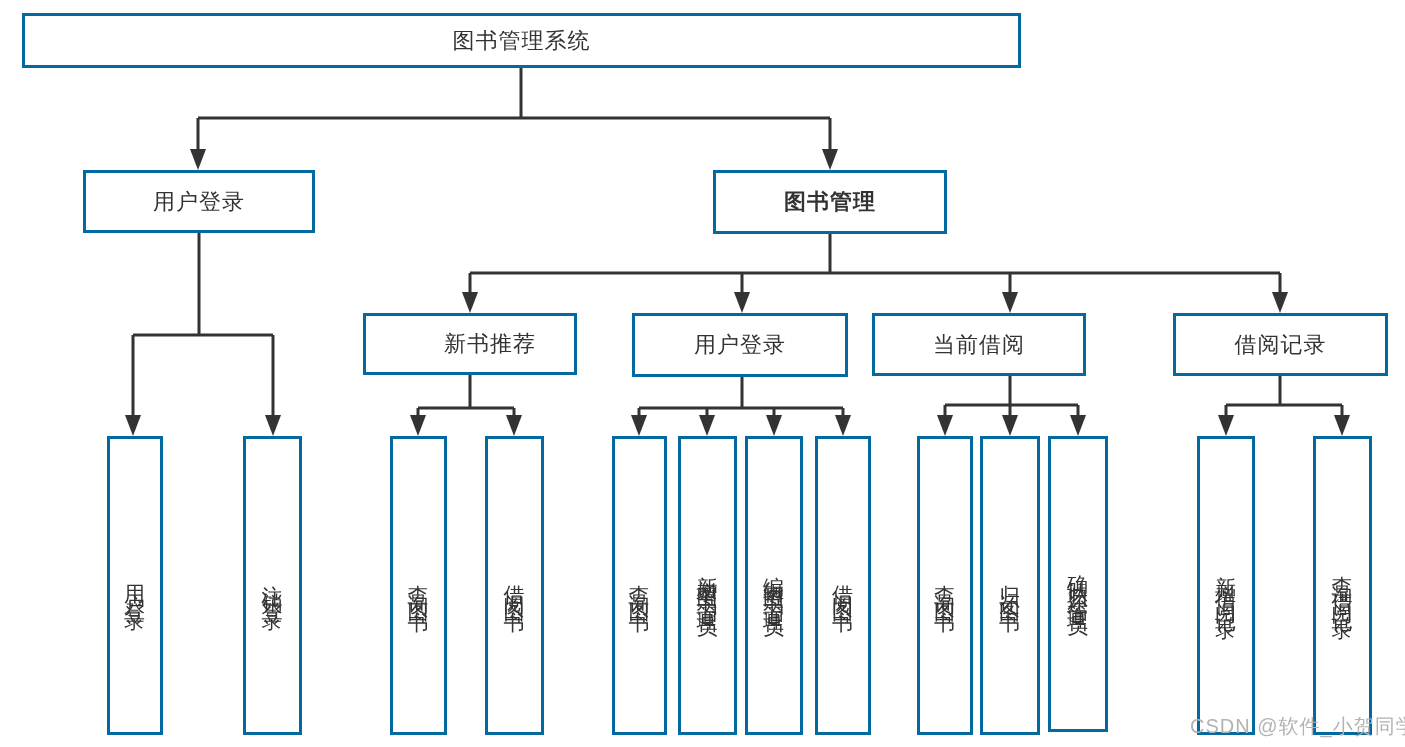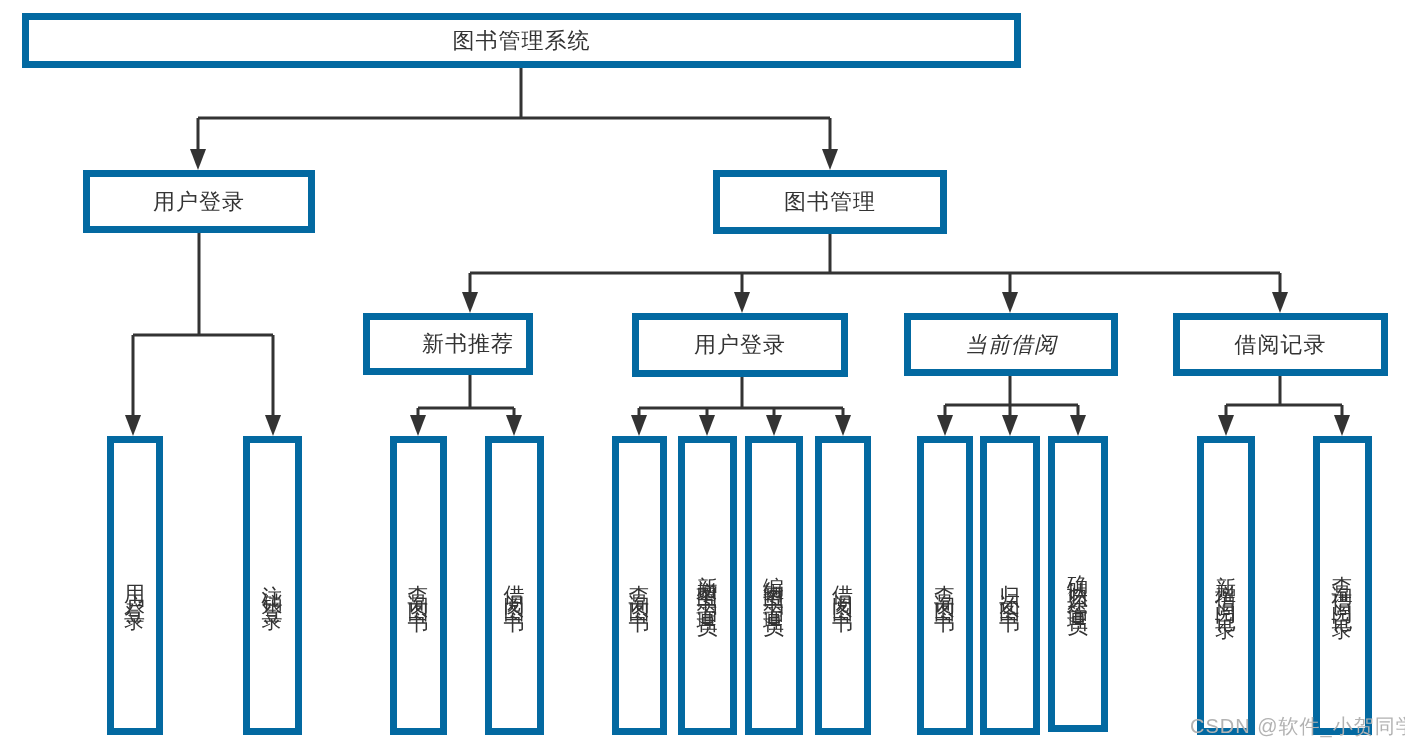--- a/index.html
+++ b/index.html
@@ -7,21 +7,21 @@
     position:relative;
     width:1405px;height:747px;
     background:#ffffff;
     font-family:"Liberation Sans", sans-serif;
     overflow:hidden;
   }
   #connectors{position:absolute;left:0;top:0;width:1405px;height:747px;}
   .box{
     position:absolute;
     box-sizing:border-box;
-    border:7px solid #0369a1;
+    border:3px solid #0369a1;
     background:#ffffff;
     color:#333333;
     display:flex;align-items:center;justify-content:center;
     text-align:center;
   }
   .hlabel{font-size:22px;letter-spacing:1px;}
   .vbox span{
     writing-mode:vertical-rl;
     font-size:21px;
     letter-spacing:0.42em;
@@ -84,31 +84,31 @@
     </g>
   </svg>
 
   <div class="box hlabel" style="left:22px;top:13px;width:999px;height:55px;">
     <span>图书管理系统</span>
   </div>
 
   <div class="box hlabel" style="left:83px;top:170px;width:232px;height:63px;">
     <span>用户登录</span>
   </div>
-  <div class="box hlabel" style="left:713px;top:170px;width:234px;height:64px;">
+  <div class="box hlabel" style="left:713px;top:170px;width:234px;height:64px;font-weight:bold;">
     <span>图书管理</span>
   </div>
 
-  <div class="box hlabel" style="left:363px;top:313px;width:170px;height:62px;padding-left:40px;">
+  <div class="box hlabel" style="left:363px;top:313px;width:214px;height:62px;padding-left:40px;">
     <span>新书推荐</span>
   </div>
   <div class="box hlabel" style="left:632px;top:313px;width:216px;height:64px;">
     <span>用户登录</span>
   </div>
-  <div class="box hlabel" style="left:904px;top:313px;width:214px;height:63px;font-style:italic;">
+  <div class="box hlabel" style="left:872px;top:313px;width:214px;height:63px;">
     <span>当前借阅</span>
   </div>
   <div class="box hlabel" style="left:1173px;top:313px;width:215px;height:63px;">
     <span>借阅记录</span>
   </div>
 
   <div class="box vbox" style="left:107px;top:436px;width:56px;height:299px;">
     <span>用户登录</span>
   </div>
   <div class="box vbox" style="left:243px;top:436px;width:59px;height:299px;">

